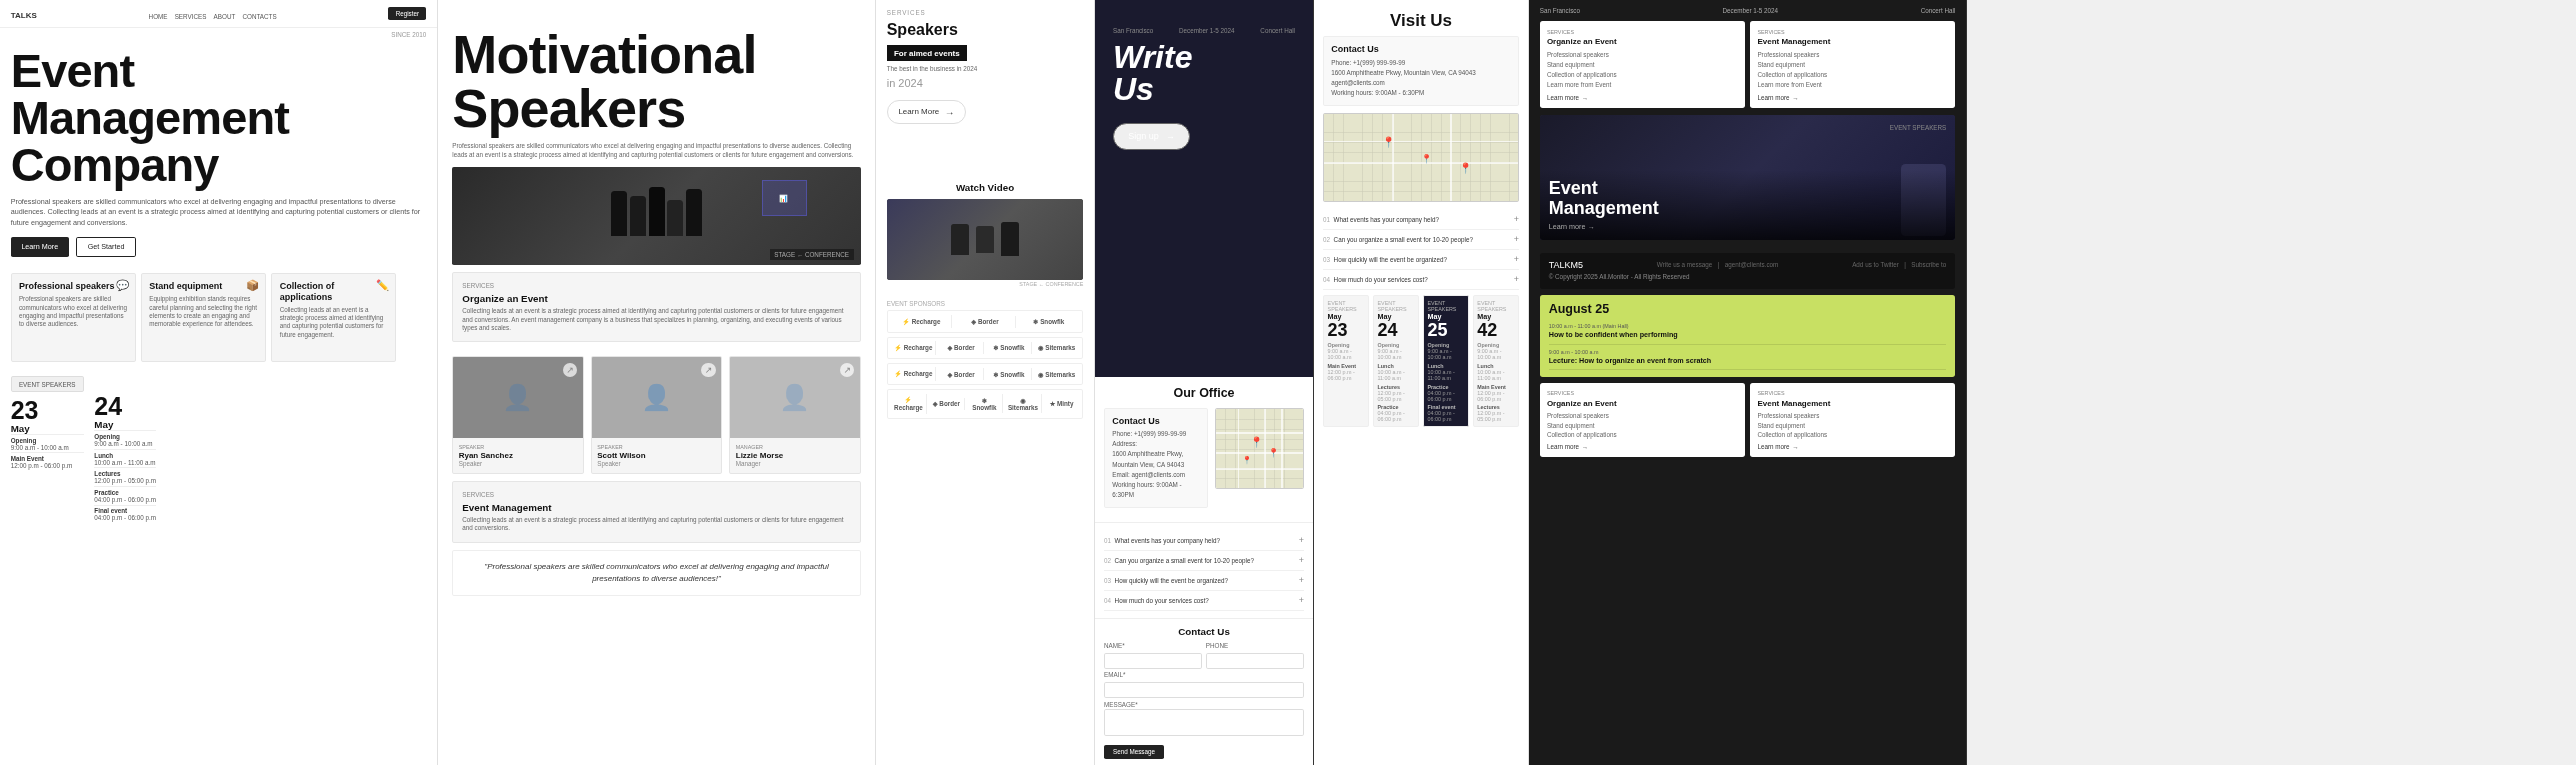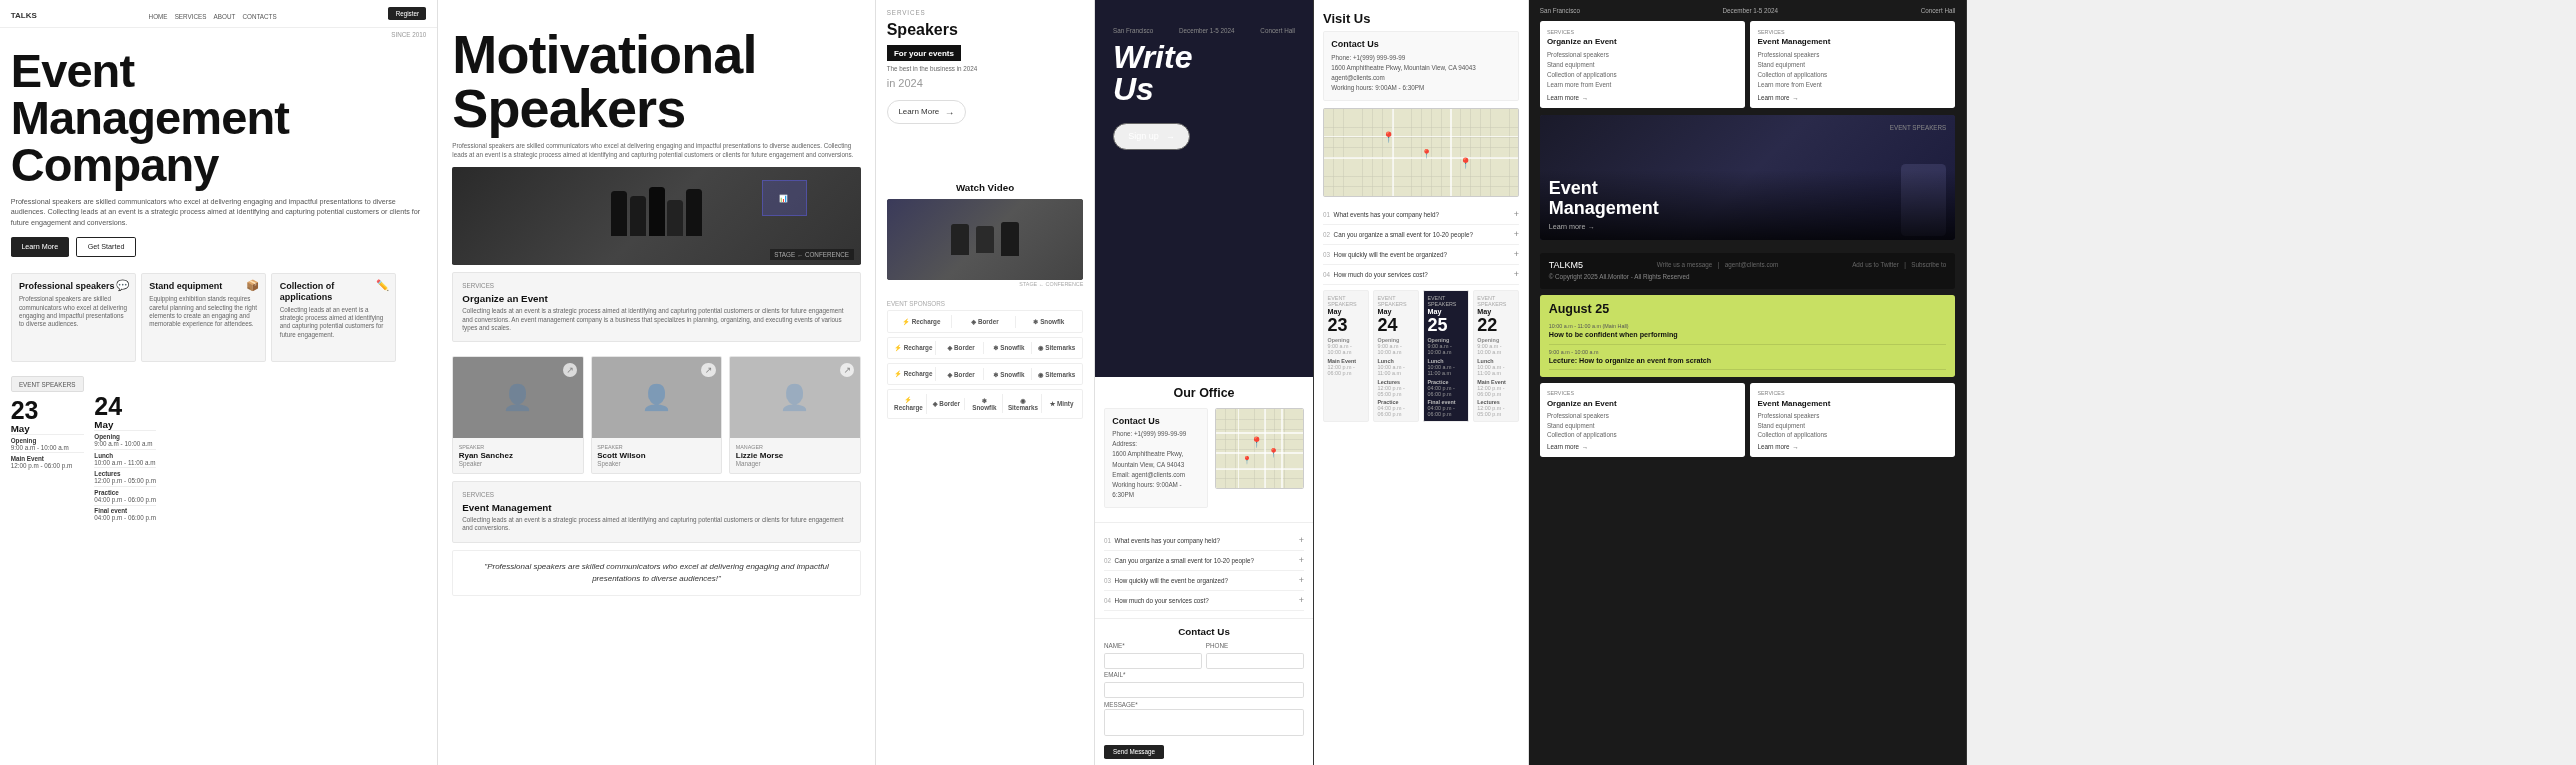--- a/index.html
+++ b/index.html
@@ -585,24 +585,24 @@
     .panel-visit {
       width: 215px;
       height: 766px;
       background: #fff;
       border-right: 0.9px solid #e0e0e0;
       overflow: hidden;
       display: flex;
       flex-direction: column;
     }
     .visit-title {
-      font-size: 13px;
+      font-size: 17px;
       font-weight: 700;
       color: #111;
-      text-align: left;
+      text-align: center;
       padding: 10.7px 9px 5.4px;
     }
     .visit-contact-block {
       background: #f9f9f9;
       border: 0.9px solid #eee;
       margin: 0 9px 7.2px;
       padding: 7.2px;
       border-radius: 1.8px;
     }
     .vc-title { font-size: 9px; font-weight: 700; color: #111; margin-bottom: 3.6px; }
@@ -1032,21 +1032,21 @@
 
     <div class="quote-block">
       <span>"Professional speakers are skilled communicators who excel at delivering engaging and impactful presentations to diverse audiences!"</span>
     </div>
   </div>
 
   <div class="panel-learn">
     <div class="services-label">SERVICES</div>
     <div class="learn-heading">Speakers</div>
     <div style="padding:0 10.7px 3.6px;">
-      <div style="background:#111;color:#fff;padding:3.6px 7.2px;display:inline-block;font-size:8px;font-weight:700;">For your events</div>
+      <div style="background:#111;color:#fff;padding:3.6px 7.2px;display:inline-block;font-size:8px;font-weight:700;">For aimed events</div>
     </div>
     <div class="learn-desc">The best in the business in 2024</div>
     <div class="learn-stat">in 2024</div>
     <div class="learn-btn">
       <span>Learn More</span>
       <span class="arrow">→</span>
     </div>
 
     <div class="video-section">
       <div class="video-title">Watch Video</div>
@@ -1268,21 +1268,21 @@
           <div class="cal-section-label hl">Lunch</div>
           <div class="cal-event-time hl">10:00 a.m - 11:00 a.m</div>
           <div class="cal-section-label hl">Practice</div>
           <div class="cal-event-time hl">04:00 p.m - 06:00 p.m</div>
           <div class="cal-section-label hl">Final event</div>
           <div class="cal-event-time hl">04:00 p.m - 06:00 p.m</div>
         </div>
         <div class="cal-day">
           <div class="cal-label">EVENT SPEAKERS</div>
           <div class="cal-month">May</div>
-          <div class="cal-num">22</div>
+          <div class="cal-num">42</div>
           <div class="cal-event-label">Opening</div>
           <div class="cal-event-time">9:00 a.m - 10:00 a.m</div>
           <div class="cal-section-label">Lunch</div>
           <div class="cal-event-time">10:00 a.m - 11:00 a.m</div>
           <div class="cal-section-label">Main Event</div>
           <div class="cal-event-time">12:00 p.m - 06:00 p.m</div>
           <div class="cal-section-label">Lectures</div>
           <div class="cal-event-time">12:00 p.m - 05:00 p.m</div>
         </div>
       </div>

